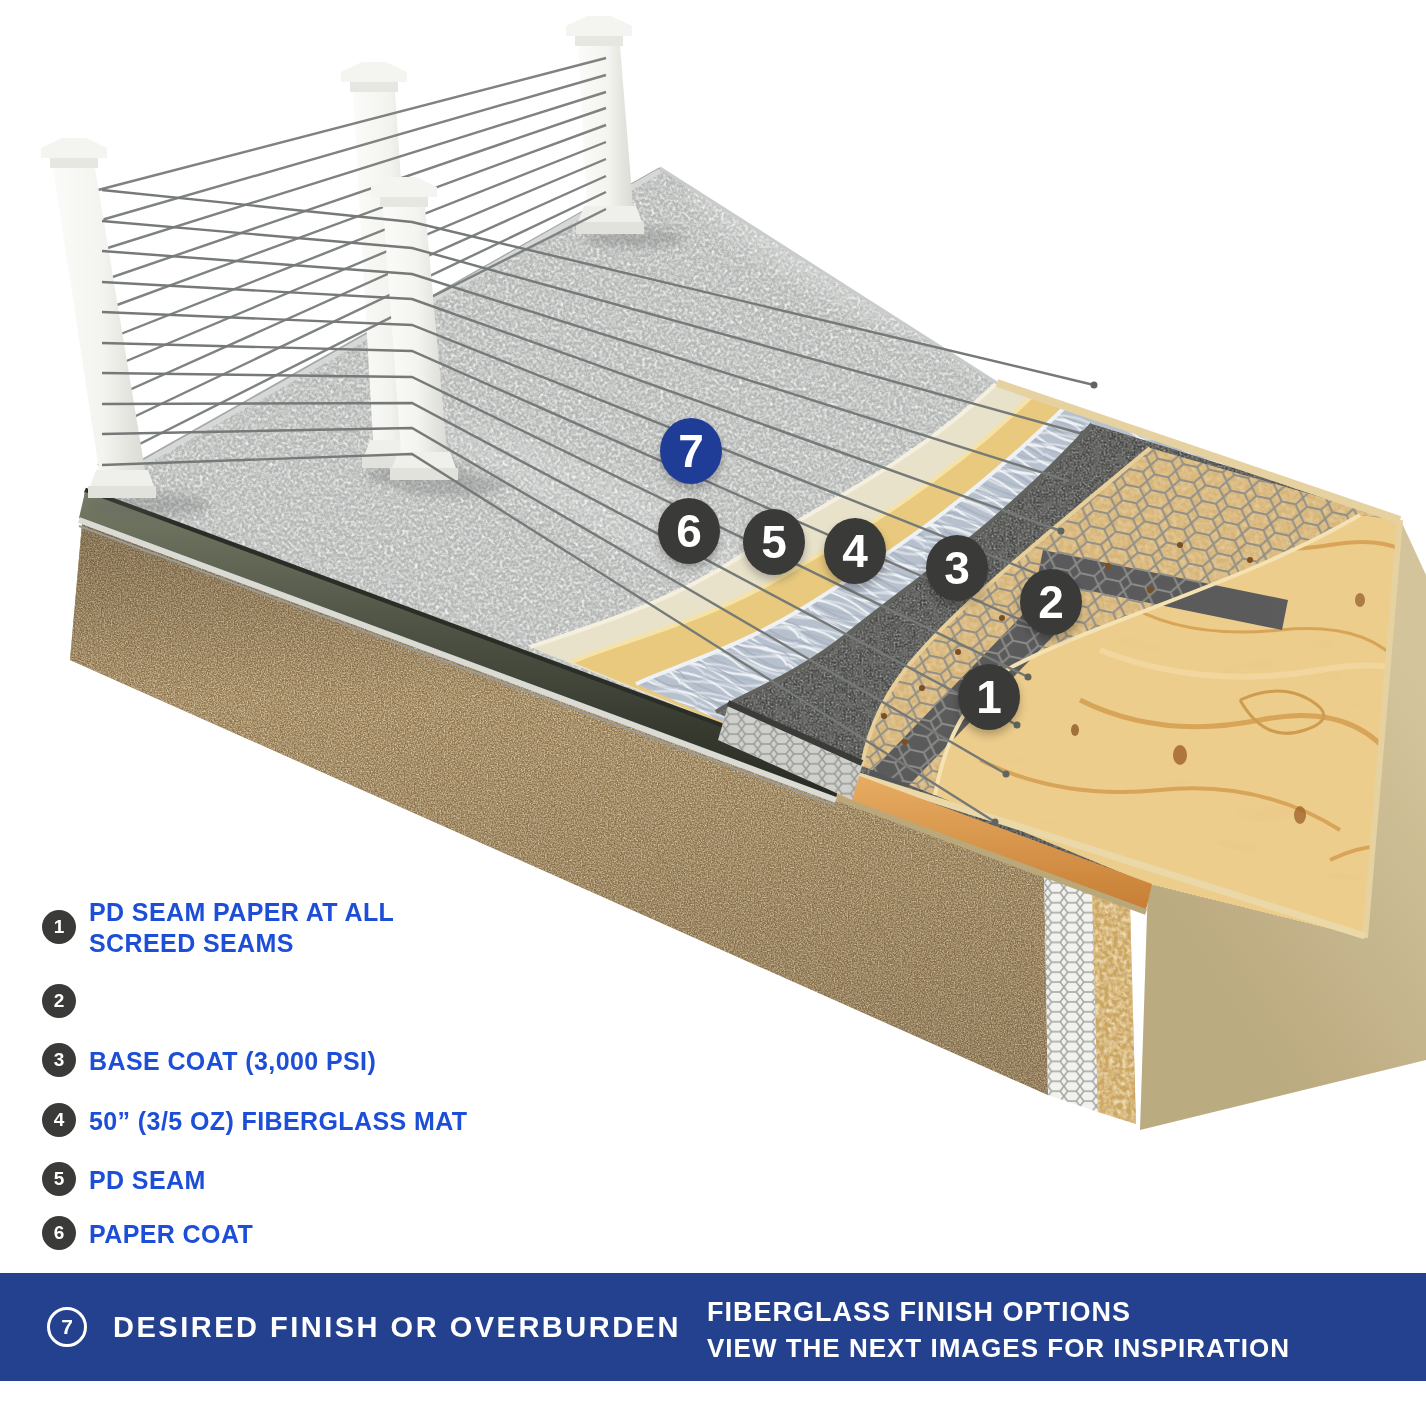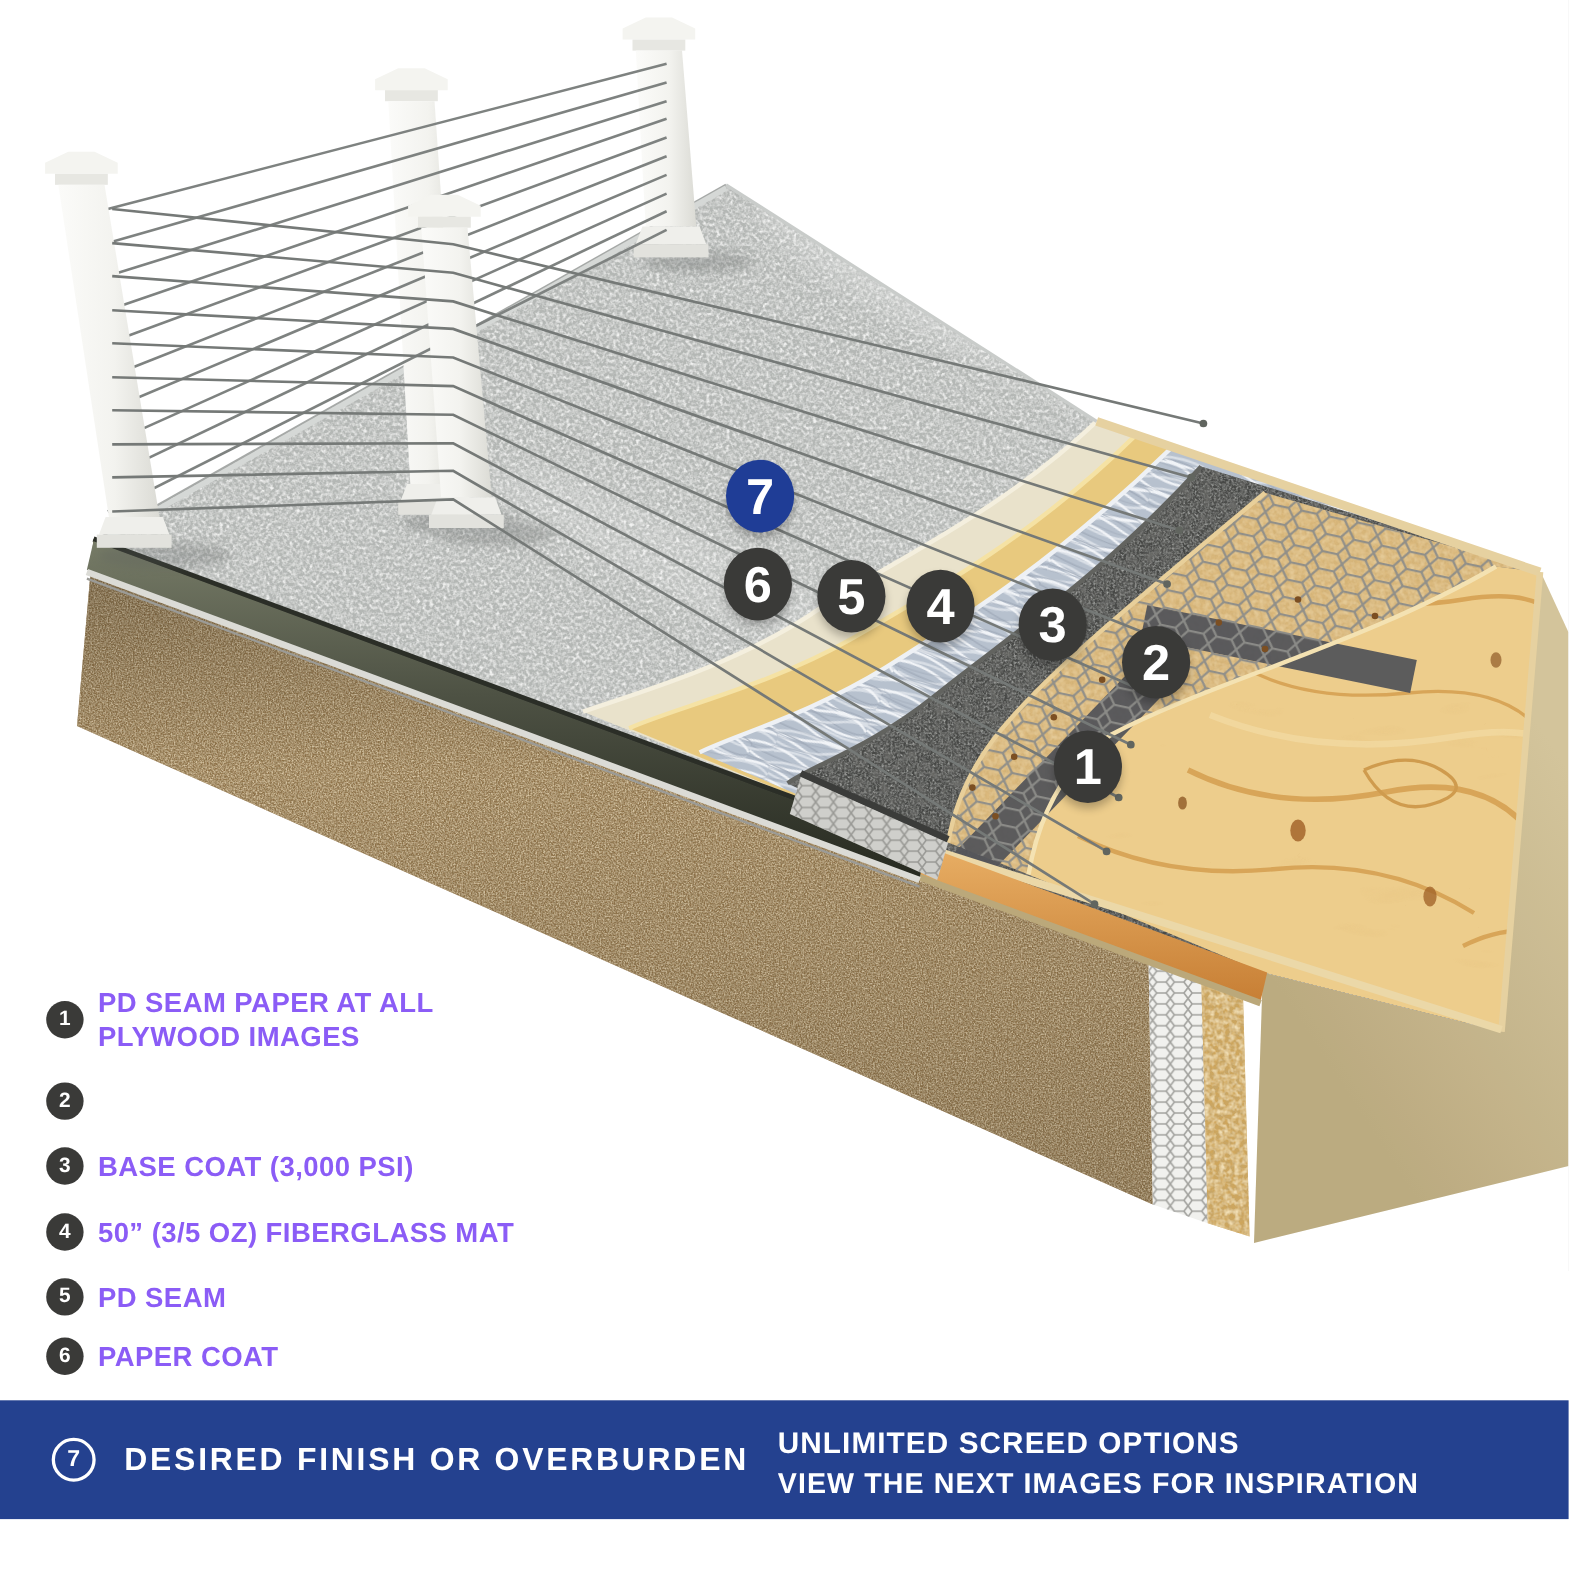--- a/index.html
+++ b/index.html
@@ -3,21 +3,21 @@
 <meta charset="utf-8">
 <style>
   html,body{margin:0;padding:0;background:#ffffff;}
   .page{position:relative;width:1426px;height:1426px;background:#ffffff;overflow:hidden;
         font-family:"Liberation Sans",sans-serif;}
   svg.illus{position:absolute;left:0;top:0;}
   .legend{position:absolute;left:0;top:0;width:100%;height:100%;pointer-events:none;}
   .lrow{position:absolute;left:42px;display:flex;align-items:flex-start;gap:13px;}
   .lnum{width:34px;height:34px;border-radius:50%;background:#3A3A38;color:#fff;
         font-weight:bold;font-size:19px;display:flex;align-items:center;justify-content:center;flex:0 0 auto;}
-  .ltext{font-weight:bold;color:#8b5cf6;font-size:25px;line-height:31px;letter-spacing:.4px;padding-top:1px;}
+  .ltext{font-weight:bold;color:#1d4ed8;font-size:25px;line-height:31px;letter-spacing:.4px;padding-top:1px;}
   .single .ltext{line-height:34px;}
   .footer{position:absolute;left:0;top:1273px;width:1426px;height:108px;background:#24418F;}
   .footer-left{position:absolute;left:47px;top:0;height:108px;display:flex;align-items:center;gap:26px;}
   .fnum{width:34px;height:34px;border:3px solid #fff;border-radius:50%;color:#fff;font-weight:bold;
         font-size:21px;display:flex;align-items:center;justify-content:center;}
   .flabel{color:#fff;font-weight:bold;font-size:29px;letter-spacing:2.5px;}
   .footer-right{position:absolute;left:707px;top:21px;color:#fff;}
   .frt{font-weight:bold;font-size:27px;line-height:37px;letter-spacing:1px;}
   .frs{font-weight:bold;font-size:26px;line-height:35px;letter-spacing:1px;}
 </style>
@@ -402,21 +402,21 @@
       <text x="989" y="713">1</text>
     </g>
   </g>
 </svg>
 
   <div class="legend">
     <div class="lrow" style="top:896px">
       <div class="lnum" style="margin-top:14px">1</div>
       <div class="ltext">
         <div>PD SEAM PAPER AT ALL</div>
-        <div>PLYWOOD IMAGES</div>
+        <div>SCREED SEAMS</div>
       </div>
     </div>
     <div class="lrow single" style="top:984px">
       <div class="lnum">2</div>
     </div>
     <div class="lrow single" style="top:1043px">
       <div class="lnum">3</div>
       <div class="ltext">BASE COAT (3,000 PSI)</div>
     </div>
     <div class="lrow single" style="top:1103px">
@@ -432,18 +432,18 @@
       <div class="ltext">PAPER COAT</div>
     </div>
   </div>
 
   <div class="footer">
     <div class="footer-left">
       <div class="fnum">7</div>
       <div class="flabel">DESIRED FINISH OR OVERBURDEN</div>
     </div>
     <div class="footer-right">
-      <div class="frt">UNLIMITED SCREED OPTIONS</div>
+      <div class="frt">FIBERGLASS FINISH OPTIONS</div>
       <div class="frs">VIEW THE NEXT IMAGES FOR INSPIRATION</div>
     </div>
   </div>
 
 </div>
 
 </body></html>

